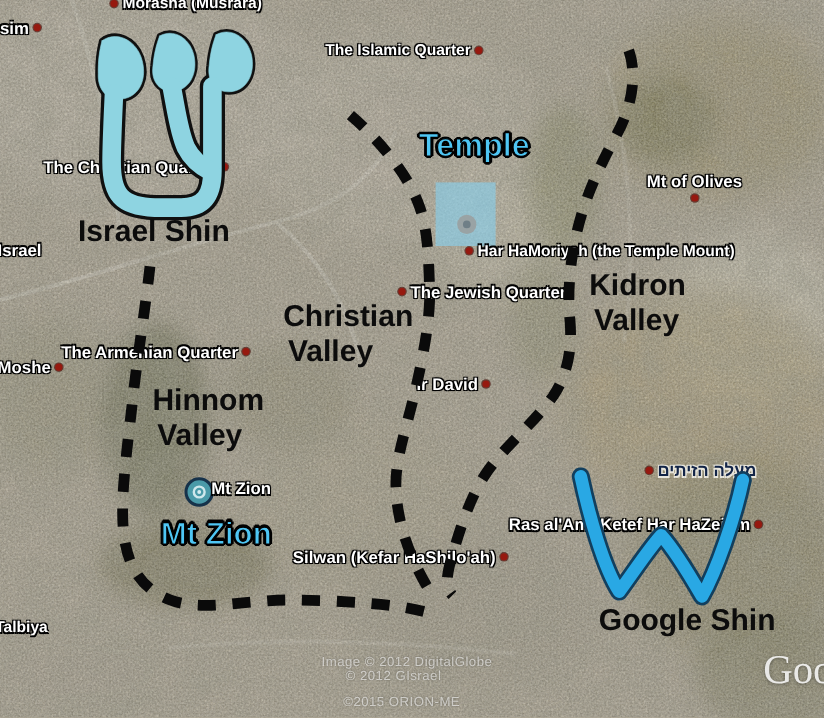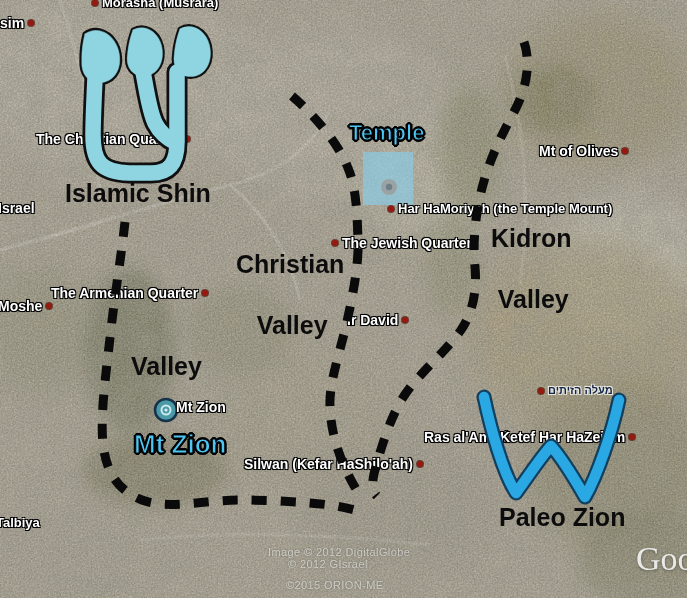--- a/index.html
+++ b/index.html
@@ -1,71 +1,71 @@
 <!DOCTYPE html>
 <html><head>
 <meta charset="utf-8">
 <style>
   html,body{margin:0;padding:0;background:#222;}
   .stage{
     position:relative;width:687px;height:598px;overflow:hidden;
-    background:#b6ad9a;font-family:"Liberation Sans",sans-serif;cursor:default;text-align:center;
+    background:#b6ad9a;font-family:"Liberation Sans",sans-serif;cursor:default;
   }
   .stage svg{position:absolute;left:0;top:0;}
   
   .pm{
     position:absolute;display:flex;align-items:center;gap:4px;
     font-weight:bold;font-size:14px;color:#fff;white-space:nowrap;line-height:1;
     text-shadow:-1px -1px 0 #000,1px -1px 0 #000,-1px 1px 0 #000,1px 1px 0 #000,0 0 2px #000;
     z-index:20;
   }
   .pm .dot{
     width:6px;height:6px;border-radius:50%;background:#96190f;flex:0 0 auto;
     box-shadow:0 0 0 1px rgba(70,12,6,.65);text-shadow:none;
   }
   .pm.f13{font-size:13px;}
   .pm.hebrew{
-    color:#122447;font-size:11px;
+    color:#122447;font-size:14px;
     text-shadow:-1px -1px 0 #e8e6dd,1px -1px 0 #e8e6dd,-1px 1px 0 #e8e6dd,1px 1px 0 #e8e6dd;
   }
   
   .ann{
     position:absolute;font-weight:bold;font-size:25px;color:#0c0c0c;
     line-height:1.16;white-space:nowrap;z-index:40;letter-spacing:0px;
   }
-  .ann .l2{display:block;padding-left:4px;margin-top:32px;}
+  .ann .l2{display:block;padding-left:4px;}
   
   .blue{
     position:absolute;font-weight:bold;color:#4ec6f4;white-space:nowrap;z-index:40;
     -webkit-text-stroke:1px #000;
     text-shadow:-2px 0 0 #000,2px 0 0 #000,0 -2px 0 #000,0 2px 0 #000,
                 -1px -1px 0 #000,1px -1px 0 #000,-1px 1px 0 #000,1px 1px 0 #000;
     line-height:1;
   }
-  #temple-label{left:349px;top:122px;font-size:22px;}
+  #temple-label{left:349px;top:108px;font-size:27px;}
   #mtzion-label{left:134px;top:431px;font-size:26px;}
   
   .credit{
     position:absolute;font-size:11px;color:rgba(255,255,255,.58);z-index:50;
     letter-spacing:.4px;white-space:nowrap;text-shadow:0 0 2px rgba(0,0,0,.35);
   }
   #credit1{left:268px;top:546px;}
   #credit2{left:288px;top:558px;}
   #credit3{left:286px;top:579px;}
   #google-logo{
     position:absolute;left:636px;top:540px;z-index:50;
     font-family:"Liberation Serif",serif;font-size:34px;color:rgba(255,255,255,.85);
     white-space:nowrap;text-shadow:0 1px 3px rgba(0,0,0,.4);
   }
   
   #pm-morasha{left:92px;top:-4px;}
   #pm-sim{left:0px;top:16px;}
   #pm-islamic{left:271px;top:35px;}
   #pm-christian{left:36px;top:132px;z-index:18;}
-  #pm-mtolives{left:539px;top:144px;}
+  #pm-mtolives{left:539px;top:144px;flex-direction:column;}
   #pm-harhamoriyah{left:388px;top:202px;}
   #pm-jewish{left:308px;top:236px;margin-left:24px;}
   #pm-armenian{left:51px;top:286px;}
   #pm-israel{left:-2px;top:201px;}
   #pm-moshe{left:-2px;top:299px;}
   #pm-irdavid{left:347px;top:313px;}
   #pm-mtzion{left:176px;top:400px;}
   #pm-silwan{left:232px;top:457px;padding-left:12px;}
   #pm-rasalamud{left:424px;top:430px;}
   #pm-ketef{left:500px;top:430px;}
@@ -152,20 +152,24 @@
   </svg>
 
   <div class="pm f13" id="pm-morasha">
       <span class="dot"></span>
       <span>Morasha (Musrara)</span>
     </div>
   <div class="pm" id="pm-sim">
       <span>sim</span>
       <span class="dot"></span>
     </div>
+  <div class="pm f13" id="pm-islamic">
+      <span>The Islamic Quarter</span>
+      <span class="dot"></span>
+    </div>
   <div class="pm" id="pm-christian">
       <span>The Christian Quarter</span>
       <span class="dot"></span>
     </div>
   <div class="pm" id="pm-mtolives">
       <span>Mt of Olives</span>
       <span class="dot"></span>
     </div>
   <div class="pm f13" id="pm-harhamoriyah">
       <span class="dot"></span>
@@ -238,25 +242,25 @@
       <g fill="#8ed4e1" stroke="#8ed4e1" stroke-linejoin="round" stroke-linecap="round">
         <path d="M0,0 C12,-7 27,1 31,17 C35,34 27,50 11,50 C-1,50 -8,40 -6,27 C-5,16 -3,8 0,0 Z" transform="translate(10,14) rotate(-6)" stroke-width="0.5"></path>
         <path d="M0,0 C12,-7 27,1 31,17 C35,34 27,50 11,50 C-1,50 -8,40 -6,27 C-5,16 -3,8 0,0 Z" transform="translate(58,10) scale(0.92)" stroke-width="0.5"></path>
         <path d="M0,0 C12,-7 27,1 31,17 C35,34 27,50 11,50 C-1,50 -8,40 -6,27 C-5,16 -3,8 0,0 Z" transform="translate(105,9) scale(0.95)" stroke-width="0.5"></path>
         <path d="M20,58 C19,80 18,100 18,115 C18,142 26,152 54,153 L76,153 C95,153 102,143 102,122 L102,52" fill="none" stroke-width="15.5"></path>
         <path d="M68,52 C72,72 74,90 80,103 C85,113 93,119 101,123" fill="none" stroke-width="15.5"></path>
       </g>
     </g>
   </svg>
 
-  <div class="ann" id="ann-modern-shin">Islamic Shin</div>
+  <div class="ann" id="ann-modern-shin">Israel Shin</div>
   <div class="ann" id="ann-tyropoeon"><span>Christian</span><span class="l2">Valley</span></div>
-  <div class="ann" id="ann-hinnom"><span class="l2">Valley</span></div>
+  <div class="ann" id="ann-hinnom"><span>Hinnom</span><span class="l2">Valley</span></div>
   <div class="ann" id="ann-kidron"><span>Kidron</span><span class="l2">Valley</span></div>
-  <div class="ann" id="ann-paleo-shin">Paleo Zion</div>
+  <div class="ann" id="ann-paleo-shin">Google Shin</div>
 
   <div class="blue" id="temple-label">Temple</div>
   <div class="blue" id="mtzion-label">Mt Zion</div>
 
   <div class="credit" id="credit1">Image © 2012 DigitalGlobe</div>
   <div class="credit" id="credit2">© 2012 GIsrael</div>
   <div class="credit" id="credit3">©2015 ORION-ME</div>
   <div id="google-logo">Google</div>
 
 </div>

